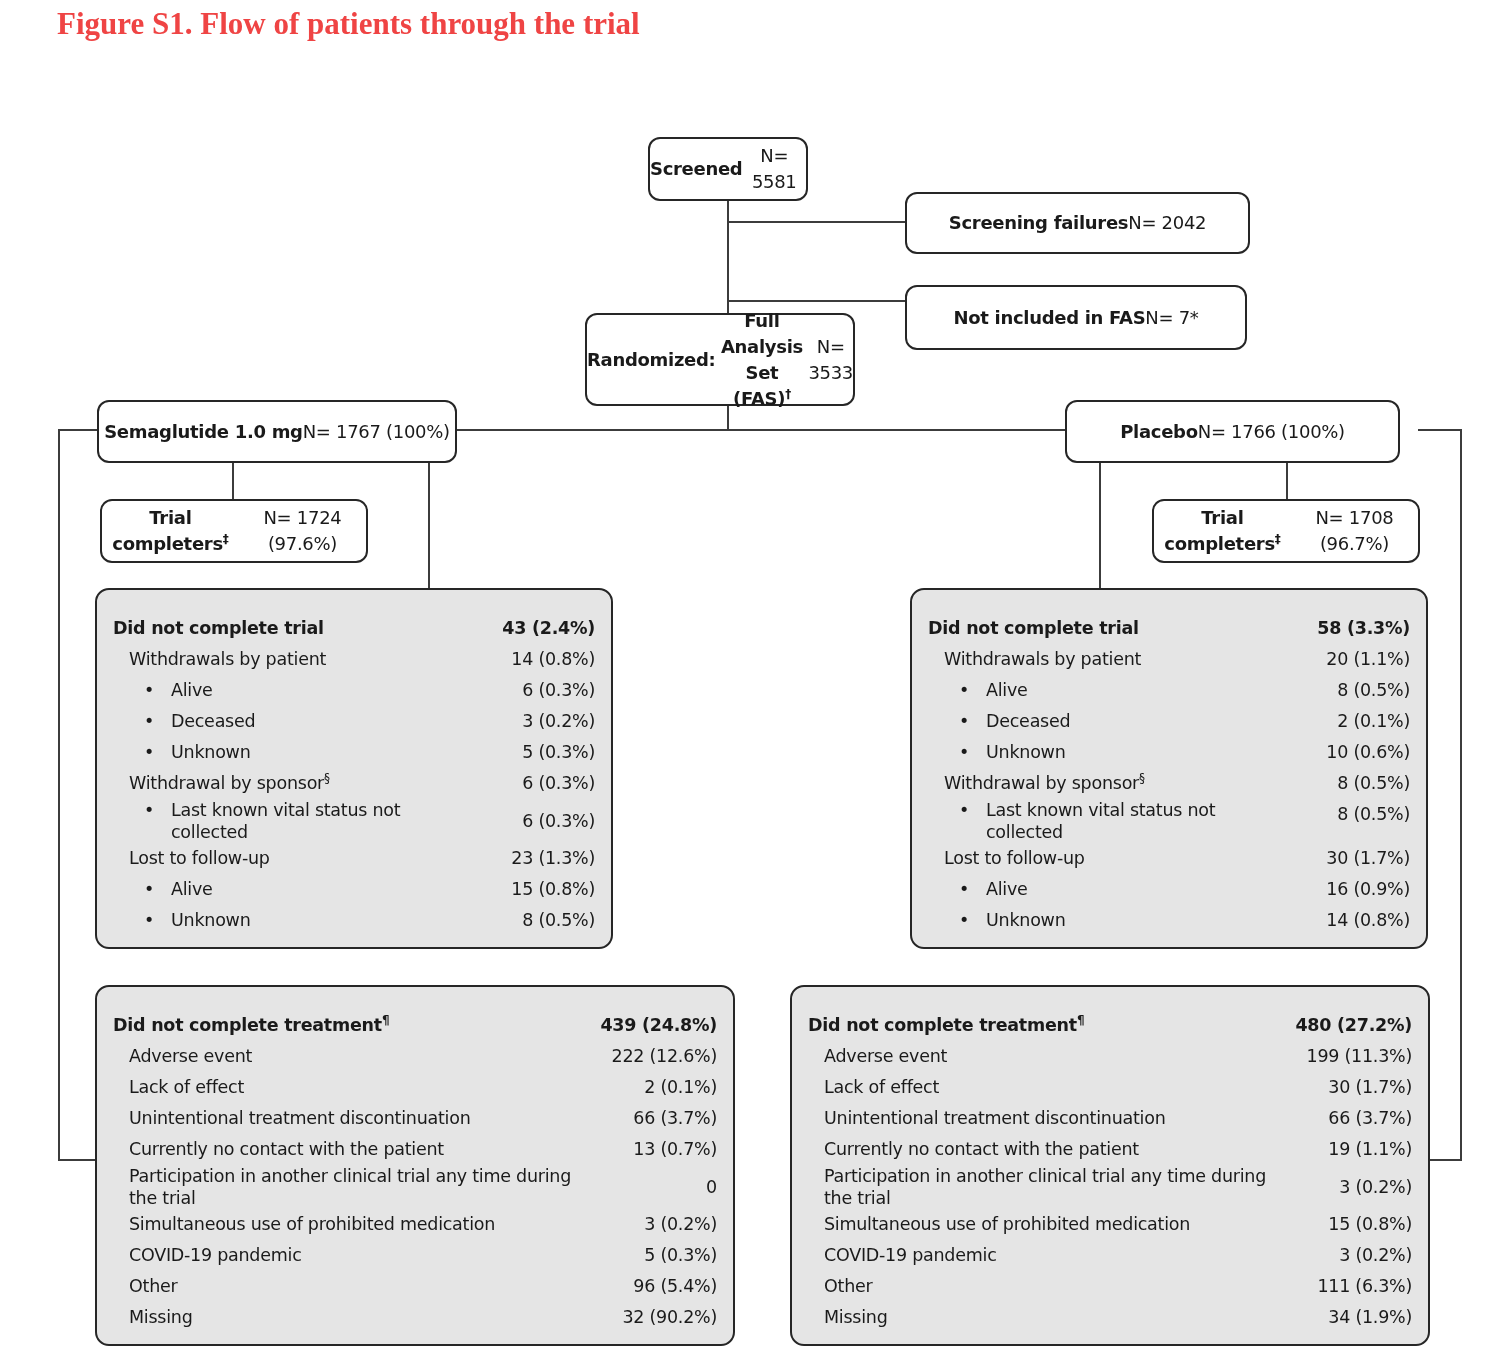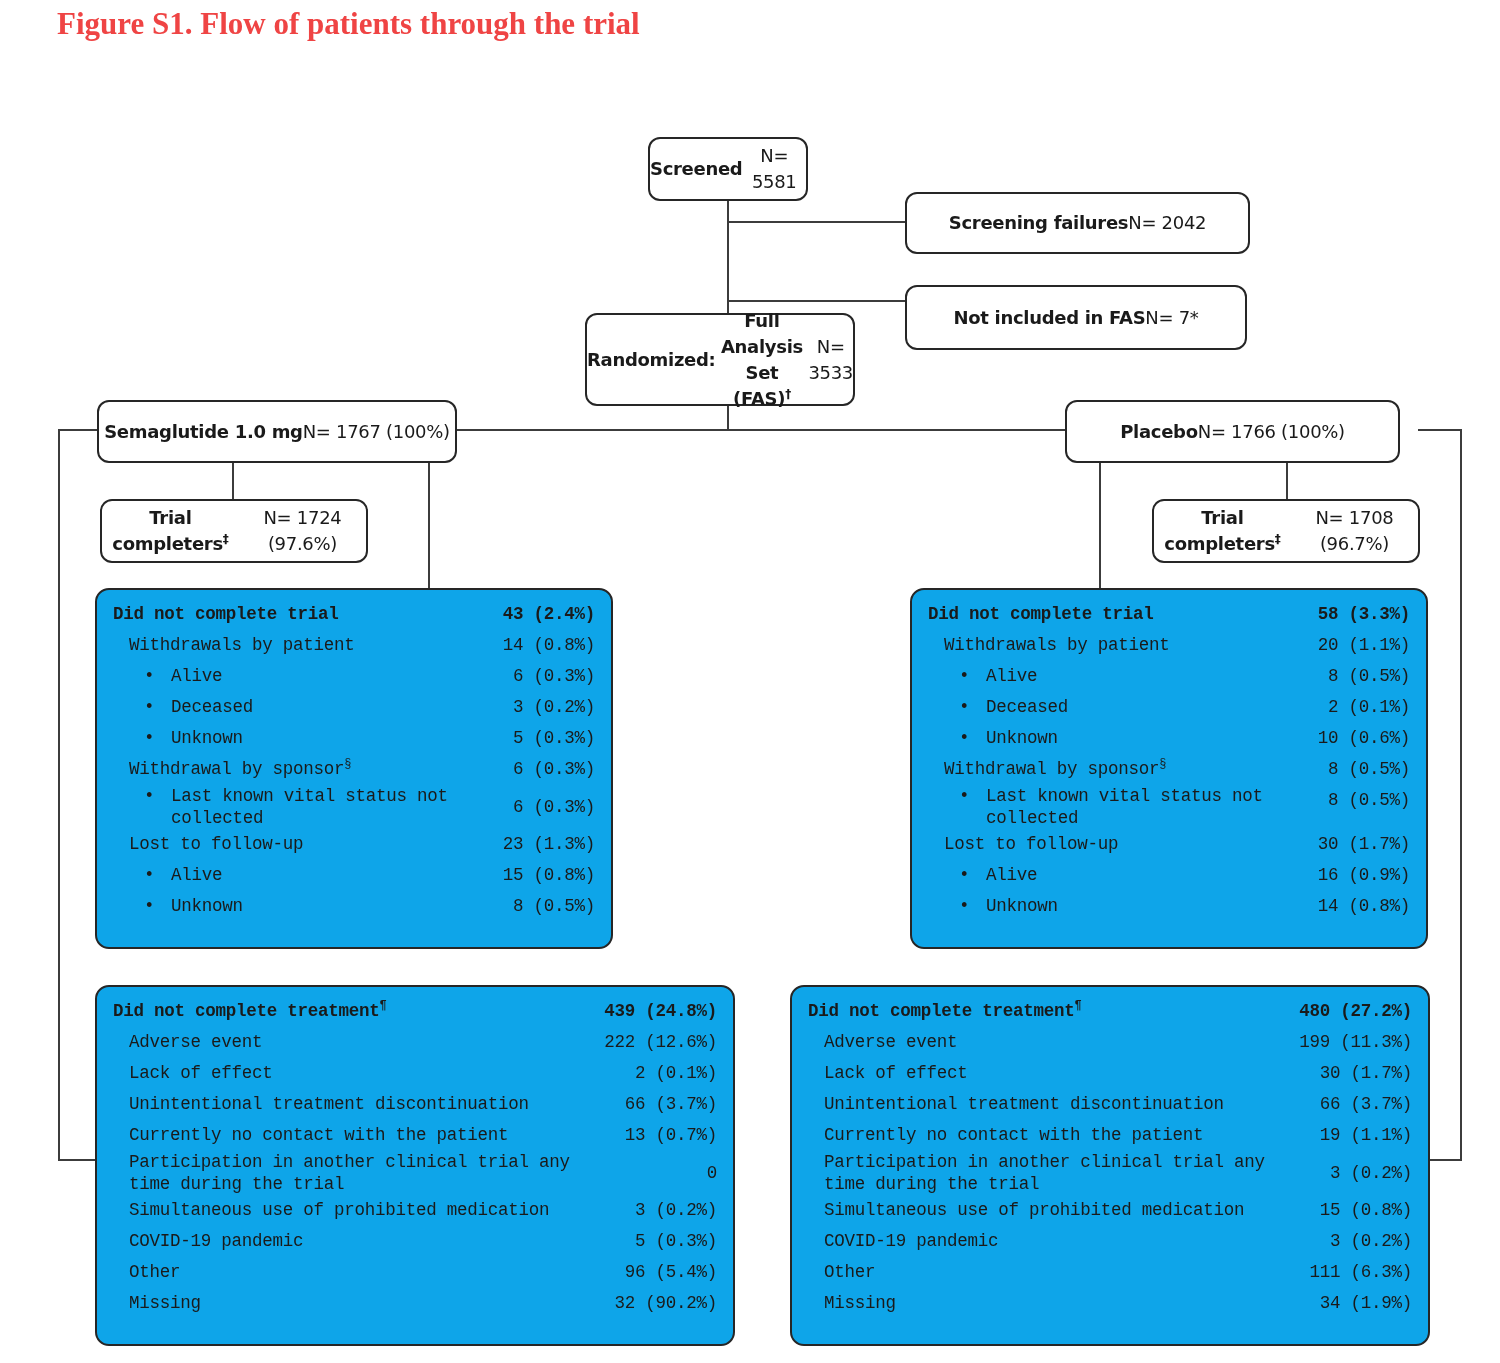--- a/index.html
+++ b/index.html
@@ -9,23 +9,23 @@
              font-family:"Liberation Serif",serif;font-weight:bold;font-size:31px;color:#ef4444;}
   
   .ln{position:absolute;background:#3c3c3c;}
   
   .node{position:absolute;background:#fff;border:2.5px solid #262626;border-radius:12px;
         box-sizing:border-box;display:flex;flex-direction:row;justify-content:center;
         align-items:center;text-align:center;font-size:18px;line-height:26px;letter-spacing:-0.3px;}
   .node .t{font-weight:bold;}
   .node sup{font-size:12px;line-height:0;}
   
-  .panel{position:absolute;background:#0ea5e9;border:2.5px solid #262626;border-radius:14px;
-         box-sizing:border-box;padding:9px 16px 8px 16px;font-size:17.5px;letter-spacing:-0.25px;
-         overflow:hidden;font-family:Liberation Mono, monospace;}
+  .panel{position:absolute;background:#e5e5e5;border:2.5px solid #262626;border-radius:14px;
+         box-sizing:border-box;padding:23px 16px 8px 16px;font-size:17.5px;letter-spacing:-0.25px;
+         overflow:hidden;}
   .row{display:flex;justify-content:space-between;align-items:center;line-height:31px;}
   .row .lbl{text-align:left;}
   .row .val{text-align:right;white-space:nowrap;padding-left:10px;}
   .hd{font-weight:bold;}
   .hd sup{font-size:12px;line-height:0;}
   .lvl1 .lbl{padding-left:16px;}
   .lvl2 .lbl{padding-left:58px;position:relative;}
   .lvl2 .lbl::before{content:"\2022";position:absolute;left:31px;}
   .two .lbl{line-height:22px;}
   .top{align-items:flex-start;}

